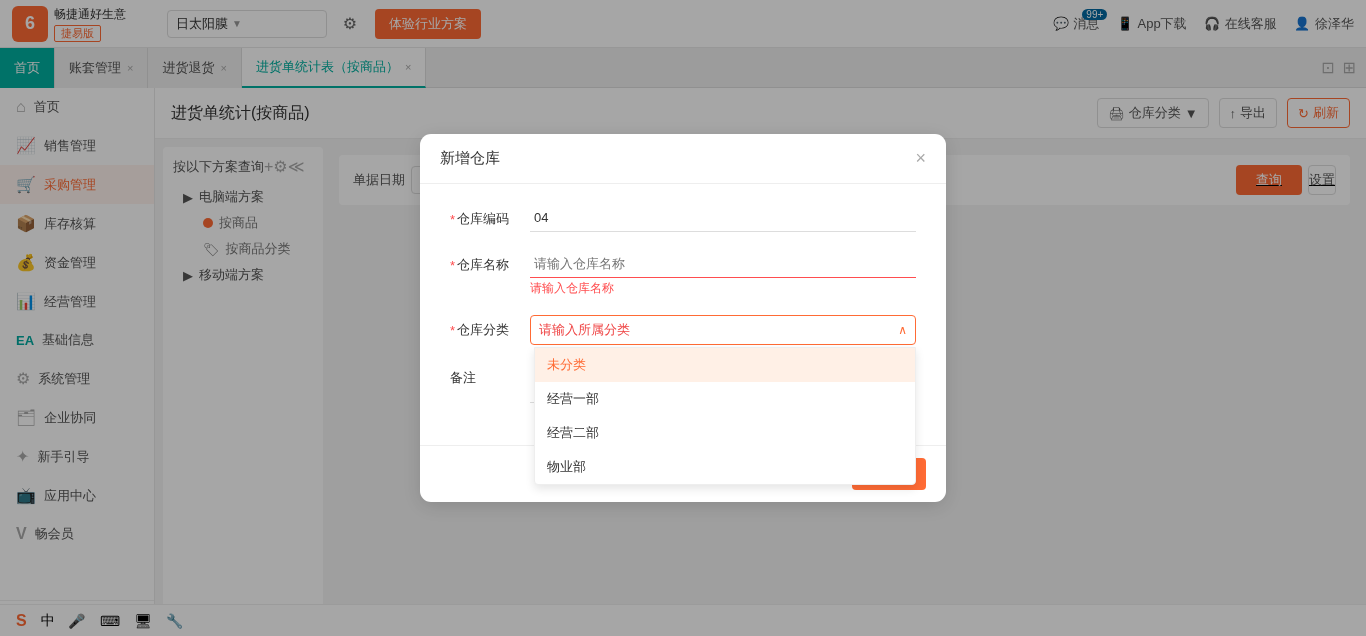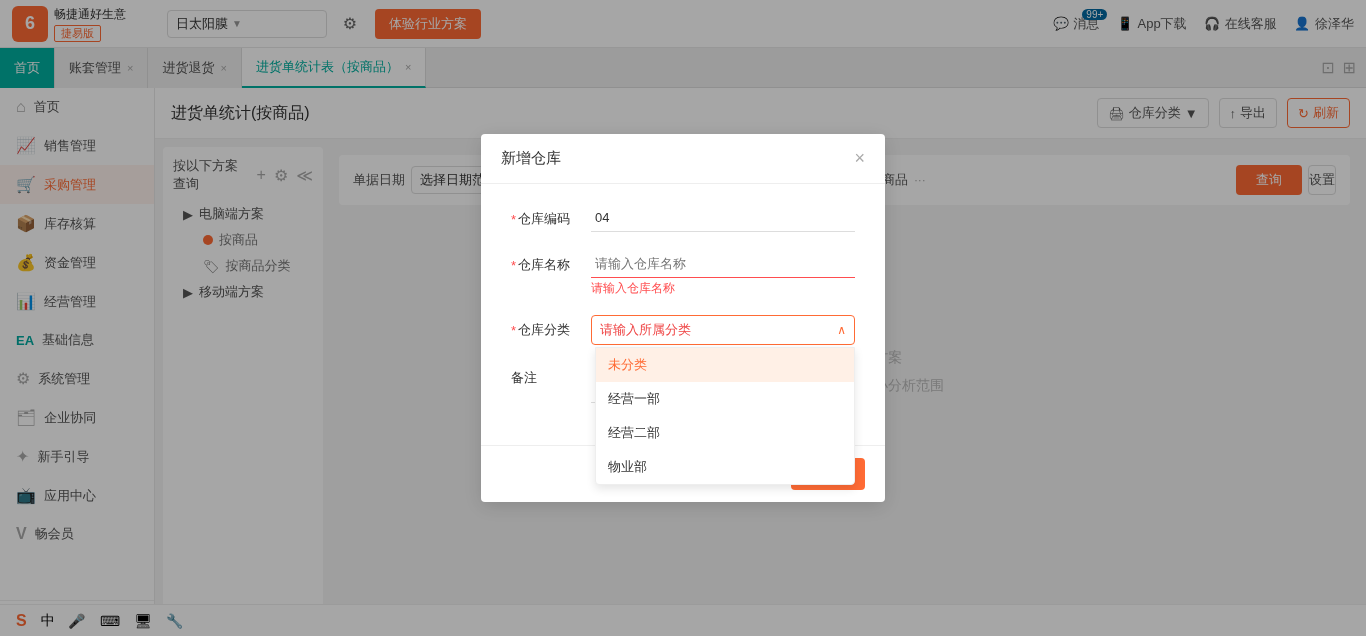--- a/index.html
+++ b/index.html
@@ -143,21 +143,21 @@
 
     
     .filter-section {
       background: #fff;
       margin: 8px;
       padding: 10px 14px;
       border-radius: 4px;
       font-size: 13px;
     }
     .filter-header {
-      display: flex; align-items: center; gap: 8px;
+      display: flex; align-items: center; 
       margin-bottom: 8px; color: #555;
     }
     .filter-icon-btn { font-size: 16px; cursor: pointer; color: #aaa; }
     .filter-tree { padding-left: 10px; }
     .tree-item {
       display: flex; align-items: center; gap: 6px;
       padding: 4px 0; cursor: pointer; color: #555;
     }
     .tree-item .dot { width: 10px; height: 10px; background: #ff6b35; border-radius: 50%; }
     .tree-item.active { color: #ff6b35; }
@@ -169,23 +169,23 @@
       position: fixed; top: 0; left: 0; right: 0; bottom: 0;
       background: rgba(0,0,0,0.35);
       z-index: 100;
     }
 
     
     .dialog {
       position: fixed;
       top: 50%; left: 50%;
       transform: translate(-50%, -50%);
-      width: 404px;
-      background: #fff;
-      border-radius: 4px;
+      width: 526px;
+      background: #fff;
+      border-radius: 11px;
       z-index: 200;
       box-shadow: 0 4px 20px rgba(0,0,0,0.15);
     }
     .dialog-header {
       display: flex; align-items: center; justify-content: space-between;
       padding: 14px 20px;
       border-bottom: 1px solid #eee;
       font-size: 15px; font-weight: 500; color: #333;
     }
     .dialog-close { cursor: pointer; color: #aaa; font-size: 18px; }
@@ -480,21 +480,21 @@
               <span>单据状态</span>
               <div class="filter-select">
                 <span>全部</span>
                   <span>▼</span>
               </div>
             </div>
             <div class="filter-item">
               <span>商品</span>
               <span class="col-more">···</span>
             </div>
-            <div style="margin-left:auto;display:flex;gap:6px;">
+            <div style="margin-left:auto;display:flex;gap:6px;text-decoration:underline;">
               <button class="query-btn">查询</button>
               <button class="setting-btn">设置</button>
             </div>
           </div>
         </div>
 
         <div class="bg-content">
           <div style="width:80px;height:80px;opacity:0.2;">
             <svg viewBox="0 0 80 80" fill="none">
               <ellipse cx="40" cy="50" rx="25" ry="15" fill="#ff6b35" opacity="0.3"></ellipse>

